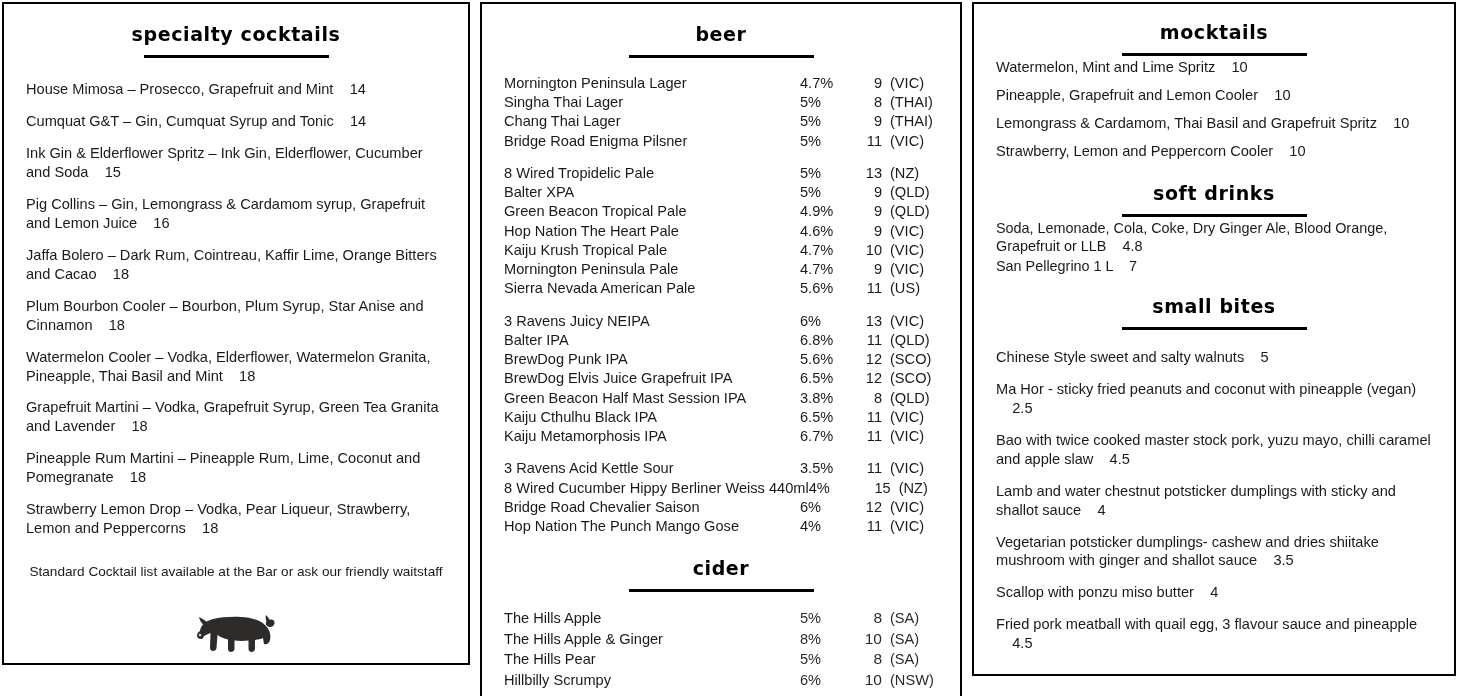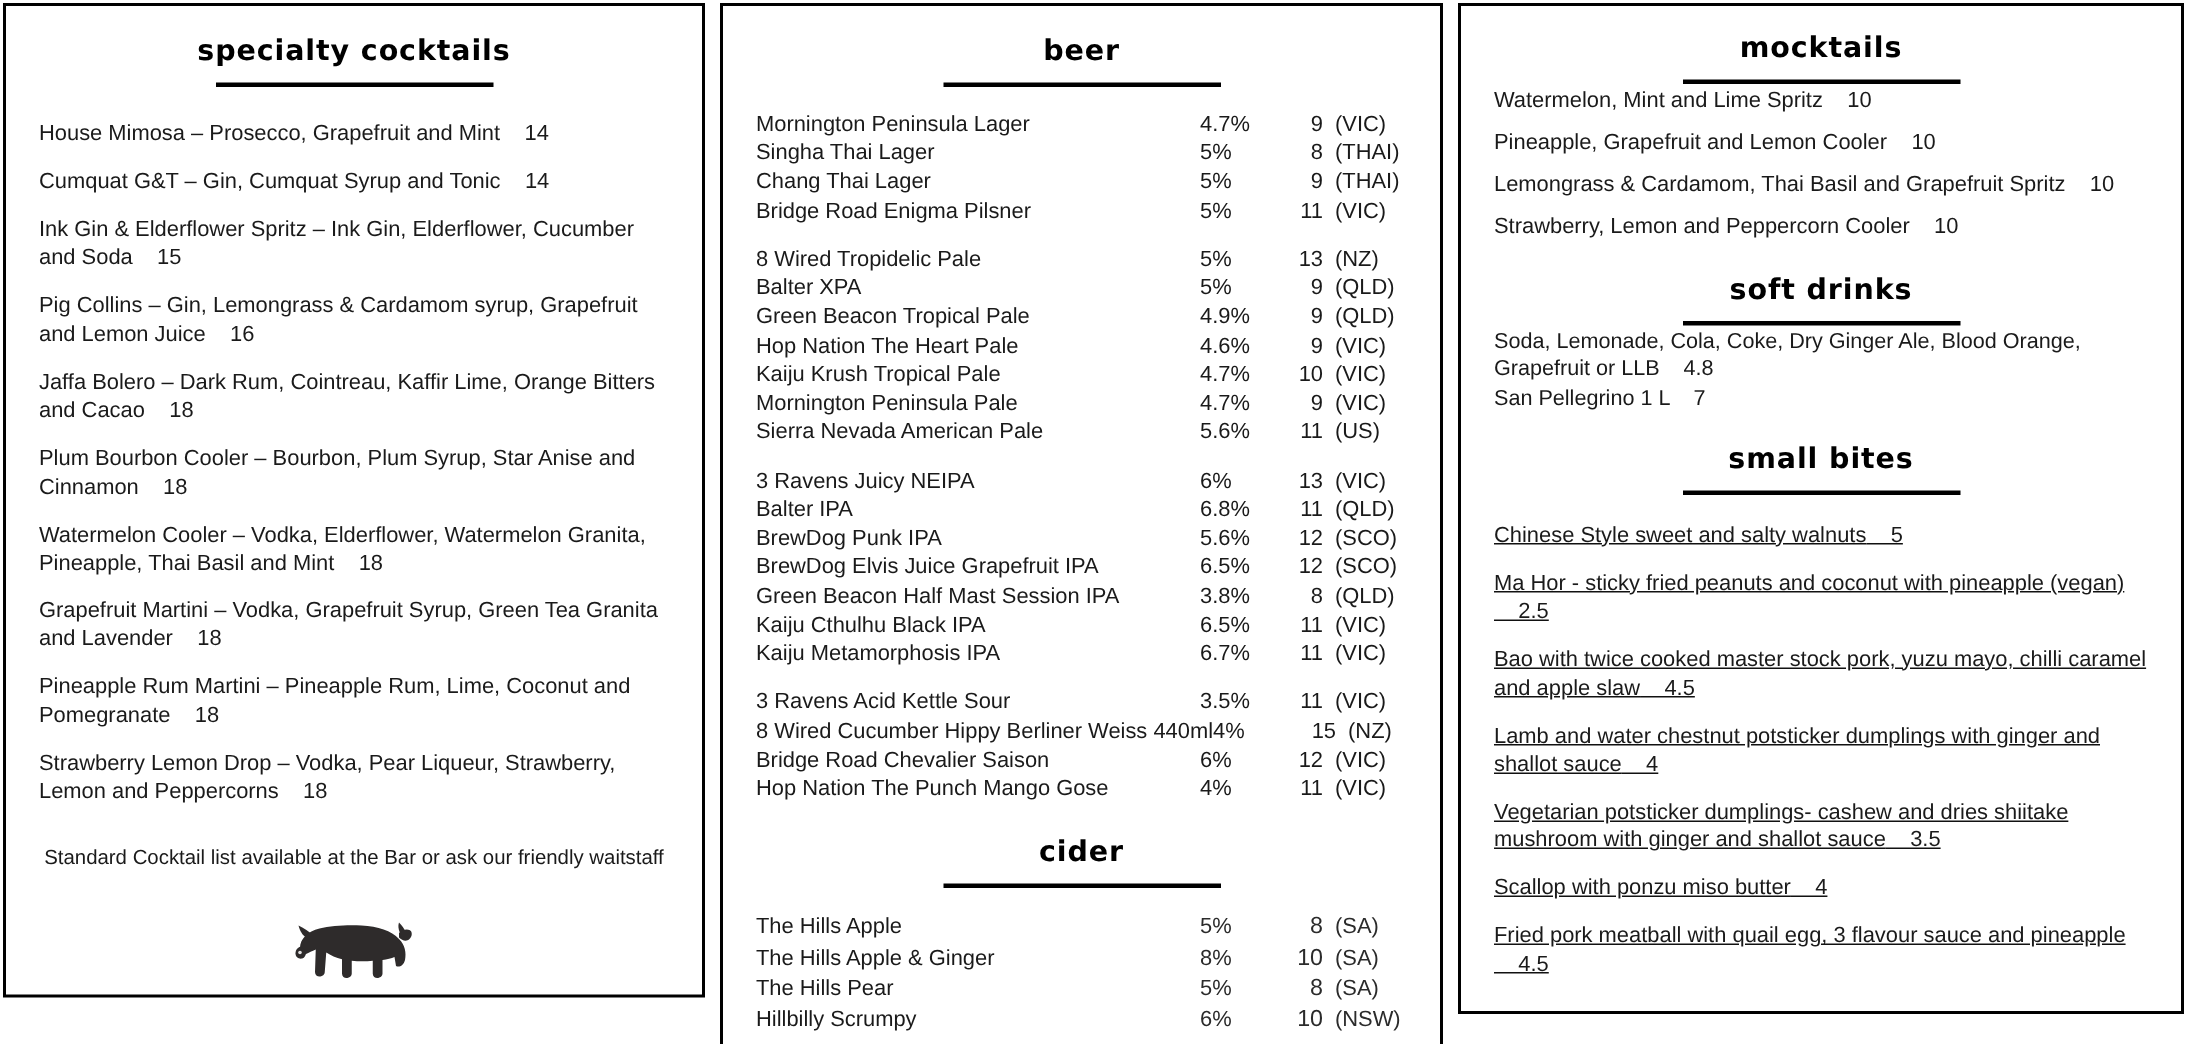--- a/index.html
+++ b/index.html
@@ -121,21 +121,21 @@
   
   .softdrinks .item {
     font-size: 14.4px;
     line-height: 1.28;
     margin-bottom: 2px;
   }
 
   
   .panel-misc .items { margin-top: 2px; }
   .panel-misc .mocktails .item { margin-bottom: 9px; }
-  .panel-misc .smallbites { margin-top: 18px; text-decoration: underline; }
+  .panel-misc .smallbites { margin-top: 18px; }
   .panel-misc .smallbites .item { margin-bottom: 13px; }
 </style>
 </head>
 <body>
 
 <div class="menu">
 
   <div class="panel panel-cocktails">
     <div class="panel-inner">
 
@@ -397,21 +397,21 @@
 
       <div class="section-head" style="margin-top:20px;">
         <span class="section-title">small bites</span>
         <div class="section-rule"></div>
       </div>
 
       <div class="items smallbites" id="smallbite-items">
           <div class="item"><span>Chinese Style sweet and salty walnuts</span><span class="price">    5</span></div>
           <div class="item"><span>Ma Hor - sticky fried peanuts and coconut with pineapple (vegan)</span><span class="price">    2.5</span></div>
           <div class="item"><span>Bao with twice cooked master stock pork, yuzu mayo, chilli caramel and apple slaw</span><span class="price">    4.5</span></div>
-          <div class="item"><span>Lamb and water chestnut potsticker dumplings with ginger and shallot sauce</span><span class="price">    4</span></div>
+          <div class="item"><span>Lamb and water chestnut potsticker dumplings with sticky and shallot sauce</span><span class="price">    4</span></div>
           <div class="item"><span>Vegetarian potsticker dumplings- cashew and dries shiitake mushroom with ginger and shallot sauce</span><span class="price">    3.5</span></div>
           <div class="item"><span>Scallop with ponzu miso butter</span><span class="price">    4</span></div>
           <div class="item"><span>Fried pork meatball with quail egg, 3 flavour sauce and pineapple</span><span class="price">    4.5</span></div>
         </div>
 
     </div>
   </div>
 
 </div>
 

